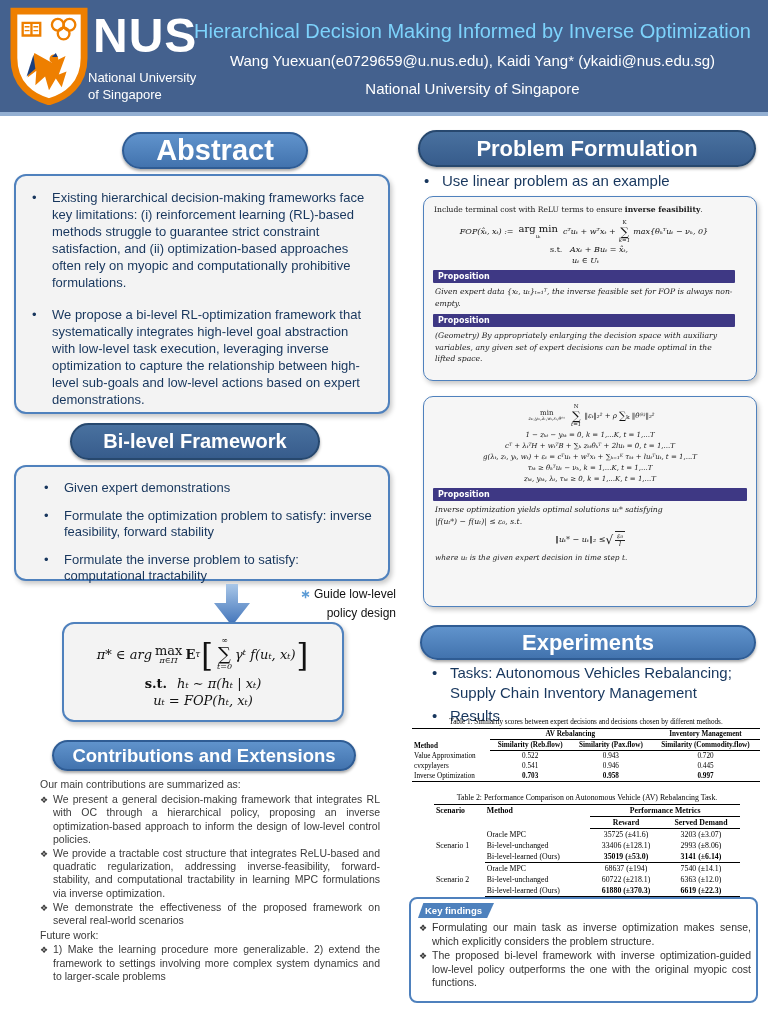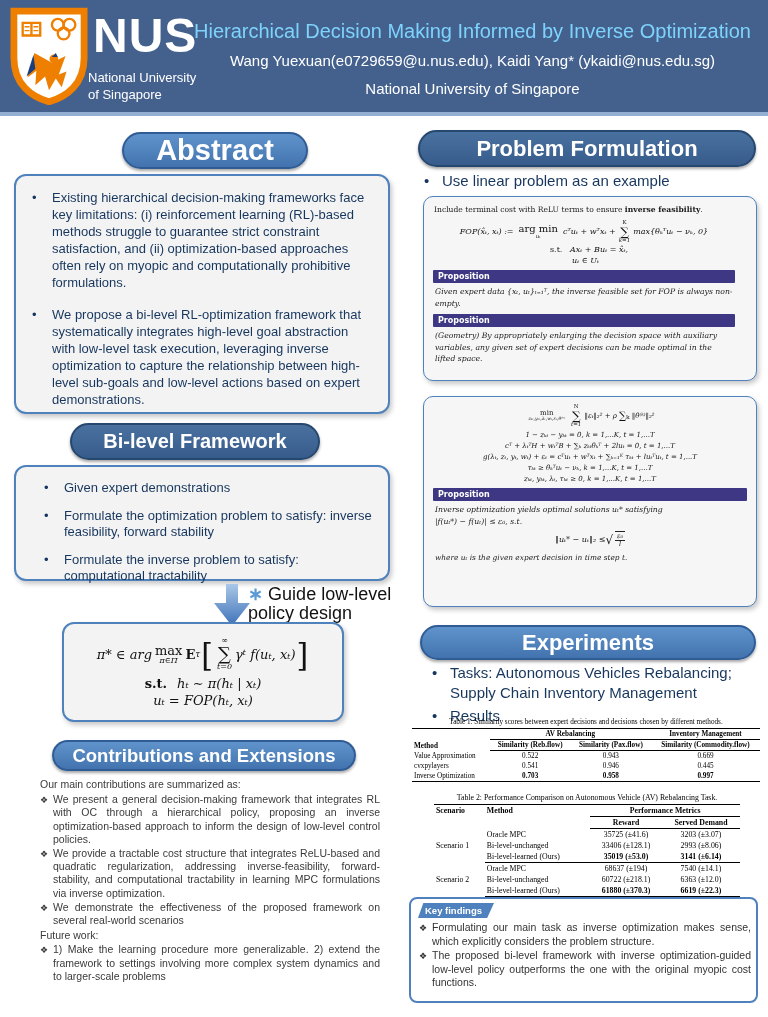--- a/index.html
+++ b/index.html
@@ -37,22 +37,22 @@
   .b-policy{left:62px;top:622px;width:282px;height:100px;display:flex;flex-direction:column;
             justify-content:center;align-items:center;font-family:"DejaVu Serif",serif;
             font-style:italic;font-size:13px;color:#111;}
 
   .nb{display:flex;color:#17365D;font-size:13px;line-height:17px;margin-bottom:15px;}
   .nb .dot{width:20px;flex:none;text-align:left;padding-left:4px;}
   .b-framework .nb{margin-bottom:11px;line-height:16.5px;}
 
   
   .flow-arrow{position:absolute;left:214px;top:584px;width:36px;height:42px;}
-  .guide-note{position:absolute;left:248px;top:585px;width:148px;text-align:left;
-              font-size:18px;line-height:19px;color:#111;}
+  .guide-note{position:absolute;left:248px;top:585px;width:148px;text-align:right;
+              font-size:12px;line-height:19px;color:#111;}
   .star{color:#5B9BD5;font-weight:bold;}
 
   
   .mrow{display:flex;align-items:center;}
   .stk{display:inline-flex;flex-direction:column;align-items:center;line-height:1;margin:0 3px;}
   .stk .lim{font-size:8px;font-style:italic;}
   .stk .big{font-size:18px;font-style:normal;}
   .bigbr{font-size:30px;font-weight:200;font-style:normal;margin:0 1px;transform:scaleY(1.05);}
   .undersub{font-size:8px;font-style:italic;}
   .esub{font-size:9px;vertical-align:sub;}
@@ -347,21 +347,21 @@
           <th class="num midline">Similarity (Reb.flow)</th>
           <th class="num midline">Similarity (Pax.flow)</th>
           <th class="num midline">Similarity (Commodity.flow)</th>
         </tr>
       </thead>
       <tbody>
         <tr>
           <td class="lft">Value Approximation</td>
           <td class="num">0.522</td>
           <td class="num">0.943</td>
-          <td class="num">0.669</td>
+          <td class="num">0.720</td>
         </tr>
         <tr>
           <td class="lft">cvxpylayers</td>
           <td class="num">0.541</td>
           <td class="num">0.946</td>
           <td class="num">0.445</td>
         </tr>
         <tr>
           <td class="lft botline">Inverse Optimization</td>
           <td class="num bb botline">0.703</td>

